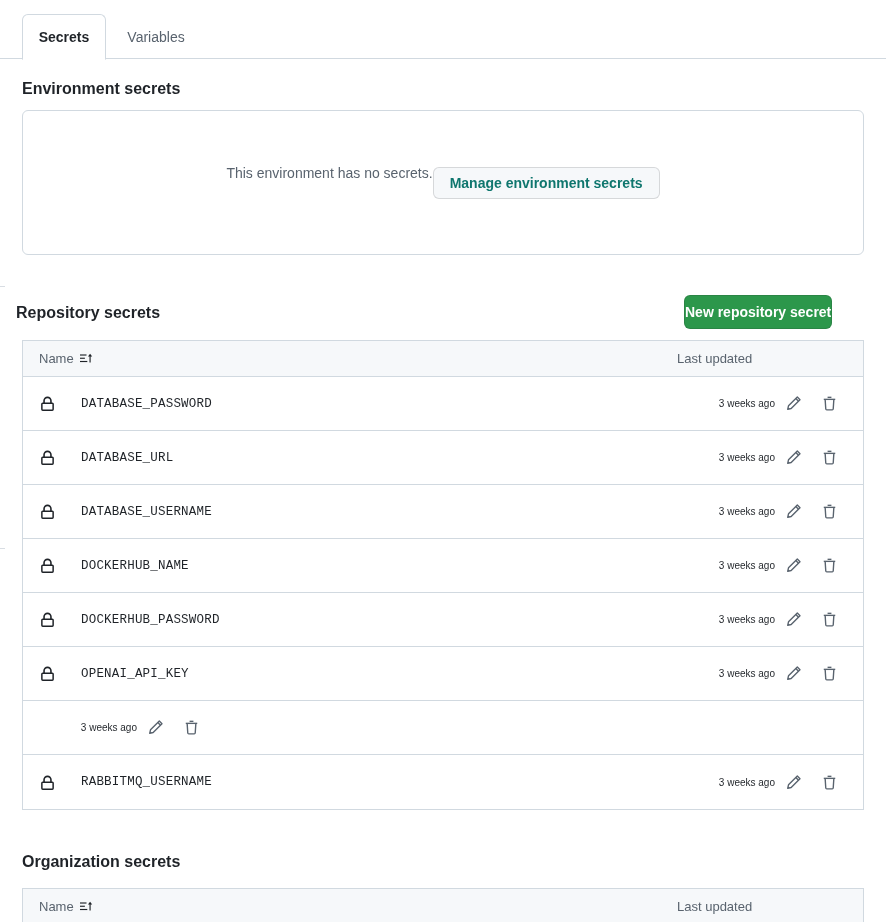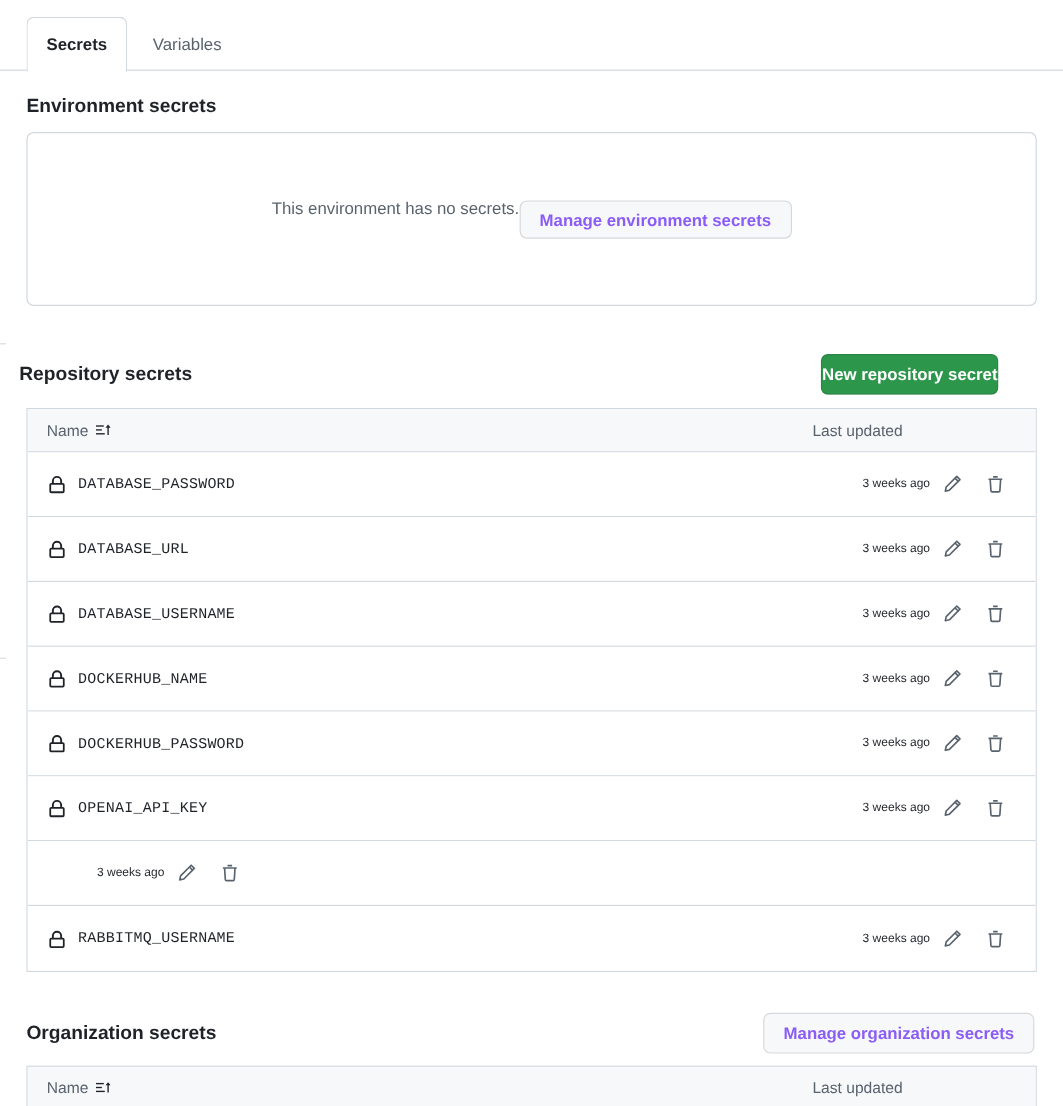--- a/index.html
+++ b/index.html
@@ -49,21 +49,21 @@
     position: absolute; left: 22px; top: 110px; width: 842px; height: 145px;
     border: 1px solid #d1d9e0; border-radius: 6px; background: #ffffff;
     display: flex; flex-direction: row; align-items: center; justify-content: center;
   }
   .env-empty-text { font-size: 14px; color: #59636e; margin-bottom: 19px; }
 
   
   .btn-default {
     display: inline-flex; align-items: center; justify-content: center;
     font-family: "Liberation Sans", sans-serif;
-    font-size: 14px; font-weight: 600; color: #8b5cf6;
+    font-size: 14px; font-weight: 600; color: #0f766e;
     background: #f6f8fa; border: 1px solid rgba(31,35,40,0.15);
     border-radius: 6px; padding: 5px 16px; height: 32px; cursor: pointer;
   }
   .btn-primary {
     position: absolute; left: 684px; top: 295px; height: 34px;
     display: inline-flex; align-items: center; justify-content: center;
     font-size: 14px; font-weight: 600; color: #ffffff;
     background: #2c974b; border: 1px solid rgba(31,35,40,0.15);
     border-radius: 6px; padding: 5px 0; cursor: pointer;
   }
@@ -89,21 +89,21 @@
   .col-updated { width: 170px; font-size: 13px; color: #59636e; }
 
   .sort-icon { display: inline-flex; align-items: center; color: #1f2328; }
 
   .row {
     display: flex; align-items: center; height: 54px;
     padding: 0 16px; border-bottom: 1px solid #d1d9e0; background: #ffffff;
   }
   .row:last-child { border-bottom: none; }
 
-  .row .col-name { gap: 0; }
+  .row .col-name { gap: 16px; }
   .lock-wrap { width: 26px; display: flex; align-items: center; color: #1f2328; }
   .secret-name {
     font-family: "Liberation Mono", "DejaVu Sans Mono", monospace;
     font-size: 12.5px; color: #1f2328; letter-spacing: 0.2px;
   }
   .row .col-updated {
     width: 170px; display: flex; align-items: center;
     font-size: 10px; color: #1f2328; justify-content: flex-end;
   }
   .ts { width: 96px; text-align: right; }
@@ -354,21 +354,20 @@
                 <path d="M3.9 4.1l.6 9.1a.9.9 0 0 0 .9.8h5.2a.9.9 0 0 0 .9-.8l.6-9.1"></path>
               </svg>
             </span>
           </div>
         </div>
       </div>
   </div>
 
   <div class="section-head" style="left:22px; top:852px;">Organization secrets</div>
 
-  <button class="btn-default btn-manage-org">Manage organization secrets</button>
 
   <div class="tbl" id="org-table">
     <div class="tbl-head">
       <div class="col-name">
         <span>Name</span>
         <span class="sort-icon">
           <svg width="13" height="13" viewBox="0 0 16 16" fill="currentColor" aria-hidden="true">
             <rect x="0" y="3" width="8" height="1.4"></rect>
             <rect x="0" y="7" width="6" height="1.4"></rect>
             <rect x="0" y="11" width="9" height="1.4"></rect>

